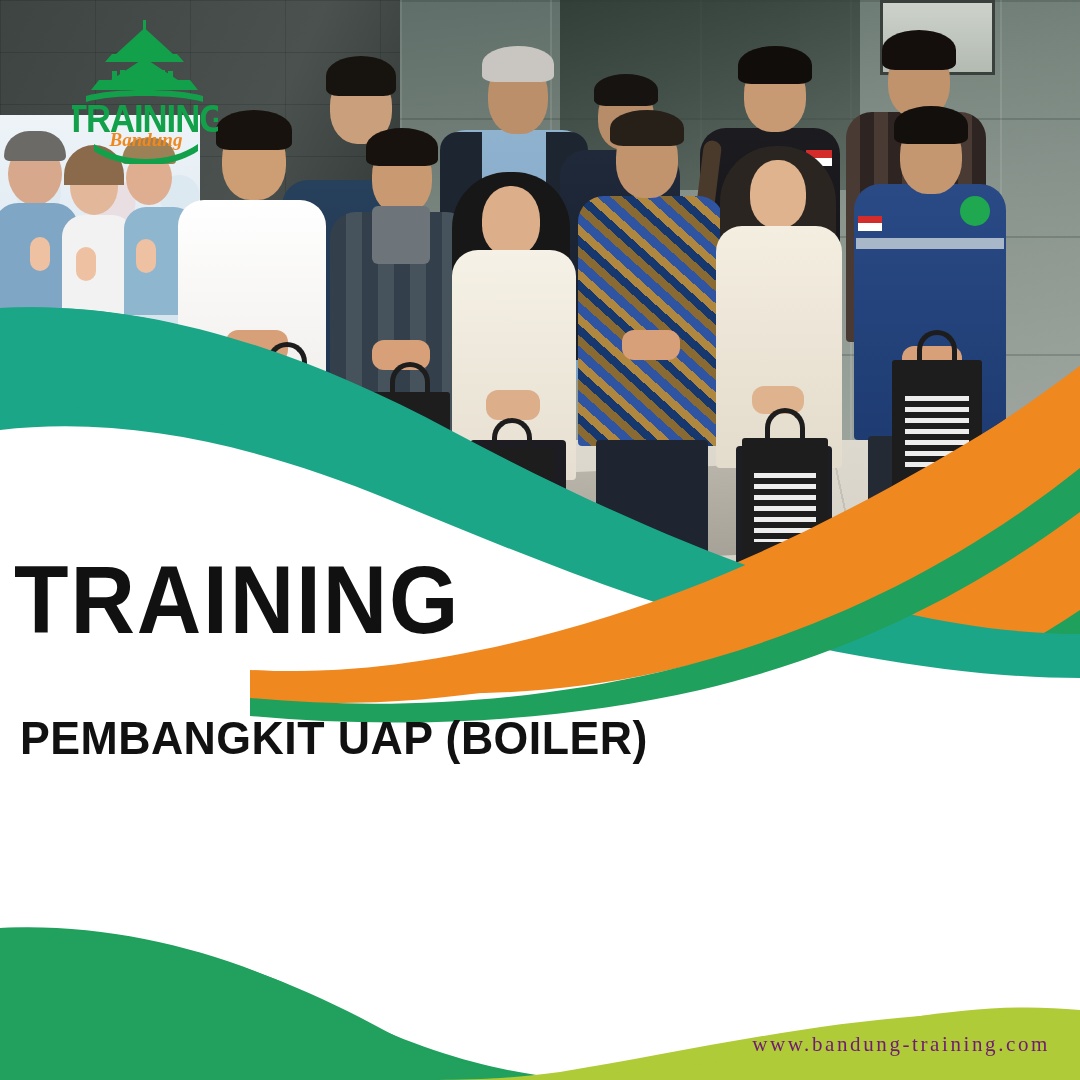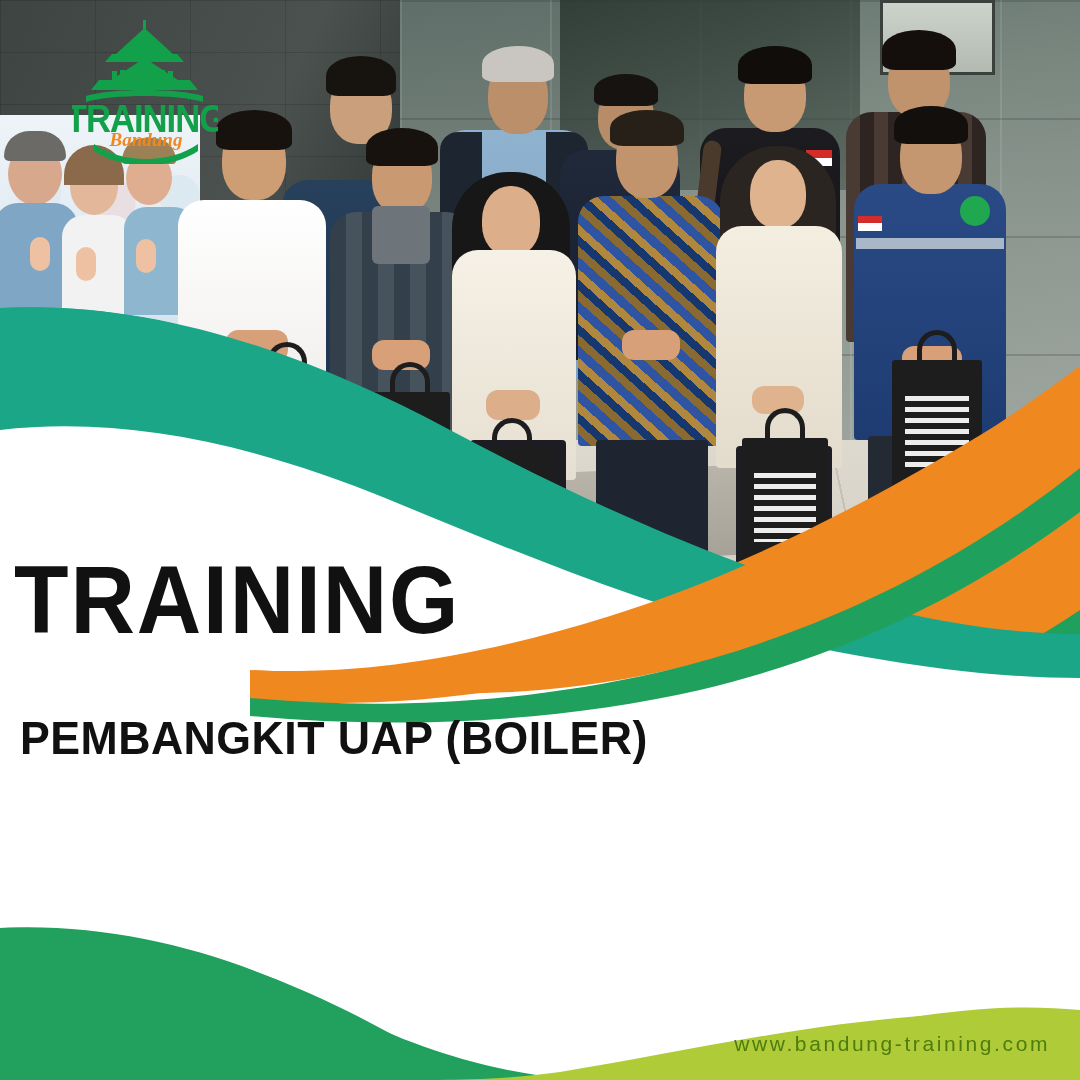--- a/index.html
+++ b/index.html
@@ -156,22 +156,22 @@
   }
   .subtitle{
     position:absolute; left:20px; top:714px;
     font-family:"Liberation Sans Narrow","Liberation Sans",sans-serif;
     font-weight:700; font-size:47px; line-height:1;
     letter-spacing:.5px; color:#111111;
     transform:scaleX(.95); transform-origin:left center;
   }
   .url{
     position:absolute; right:30px; top:1032px;
-    font-family:Liberation Sans, sans-serif;
-    font-size:21px; letter-spacing:2.6px; color:#4d7c0f;
+    font-family:Liberation Serif, serif;
+    font-size:21px; letter-spacing:2.6px; color:#701a75;
     white-space:nowrap;
     margin-left:23px;
   }
 </style>
 </head>
 <body>
 
 <div class="poster">
 
   <div class="photo-wrap">

